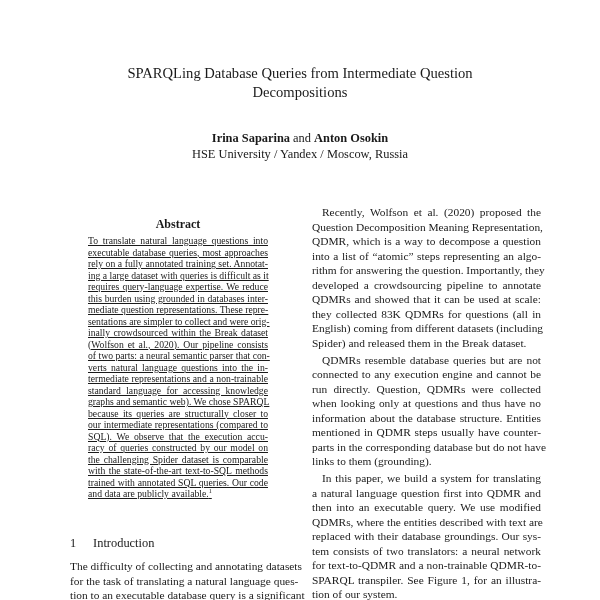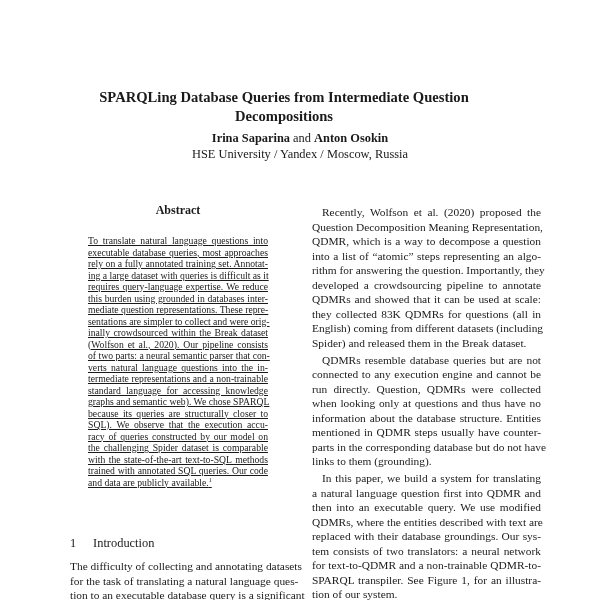--- a/index.html
+++ b/index.html
@@ -1,30 +1,30 @@
 <!DOCTYPE html>
 <html><head>
 <meta charset="utf-8">
 <style>
   html, body { margin: 0; padding: 0; }
   body {
     width: 600px; height: 600px; overflow: hidden; background: #ffffff;
     font-family: "Liberation Serif", serif; color: #1a1a1a; position: relative;
   }
   .title {
-    position: absolute; left: 74px; top: 64px; width: 420px;
-    text-align: center; font-weight: bold; font-size: 14.6px; line-height: 18.5px; margin-top: 24px;
+    position: absolute; left: 90px; top: 64px; width: 420px;
+    text-align: center; font-weight: normal; font-size: 14.6px; line-height: 18.5px;
   }
   .authors {
     position: absolute; left: 100px; top: 130px; width: 400px; text-align: center;
     font-size: 12.4px; line-height: 16px;
   }
   .authors b { font-weight: bold; }
   .abstract-head {
-    position: absolute; left: 88px; top: 203px; width: 180px; text-align: center;
+    position: absolute; left: 88px; top: 217px; width: 180px; text-align: center;
     font-weight: bold; font-size: 12px;
   }
   .abstract {
     position: absolute; left: 88px; top: 235px; width: 180px;
     font-size: 9.7px; line-height: 11.5px; text-align: justify; text-decoration: underline;
   }
   .abstract .ln, .col .ln { display: block; white-space: nowrap; text-align-last: justify; text-align: right; }
   .abstract .last, .col .last { text-align-last: left; }
   .section {
     position: absolute; left: 70px; top: 536px; font-weight: normal; font-size: 12.4px;
@@ -71,20 +71,21 @@
   <span class="ln">mediate question representations. These repre-</span>
   <span class="ln">sentations are simpler to collect and were orig-</span>
   <span class="ln">inally crowdsourced within the Break dataset</span>
   <span class="ln">(Wolfson et al., 2020). Our pipeline consists</span>
   <span class="ln">of two parts: a neural semantic parser that con-</span>
   <span class="ln">verts natural language questions into the in-</span>
   <span class="ln">termediate representations and a non-trainable</span>
   <span class="ln">standard language for accessing knowledge</span>
   <span class="ln">graphs and semantic web). We chose SPARQL</span>
   <span class="ln">because its queries are structurally closer to</span>
+  <span class="ln">our intermediate representations (compared to</span>
   <span class="ln">SQL). We observe that the execution accu-</span>
   <span class="ln">racy of queries constructed by our model on</span>
   <span class="ln">the challenging Spider dataset is comparable</span>
   <span class="ln">with the state-of-the-art text-to-SQL methods</span>
   <span class="ln">trained with annotated SQL queries. Our code</span>
   <span class="ln last"><span>and data are publicly available.</span><sup>1</sup></span>
 </div>
 
 <div class="section">
   <span class="num">1</span>

